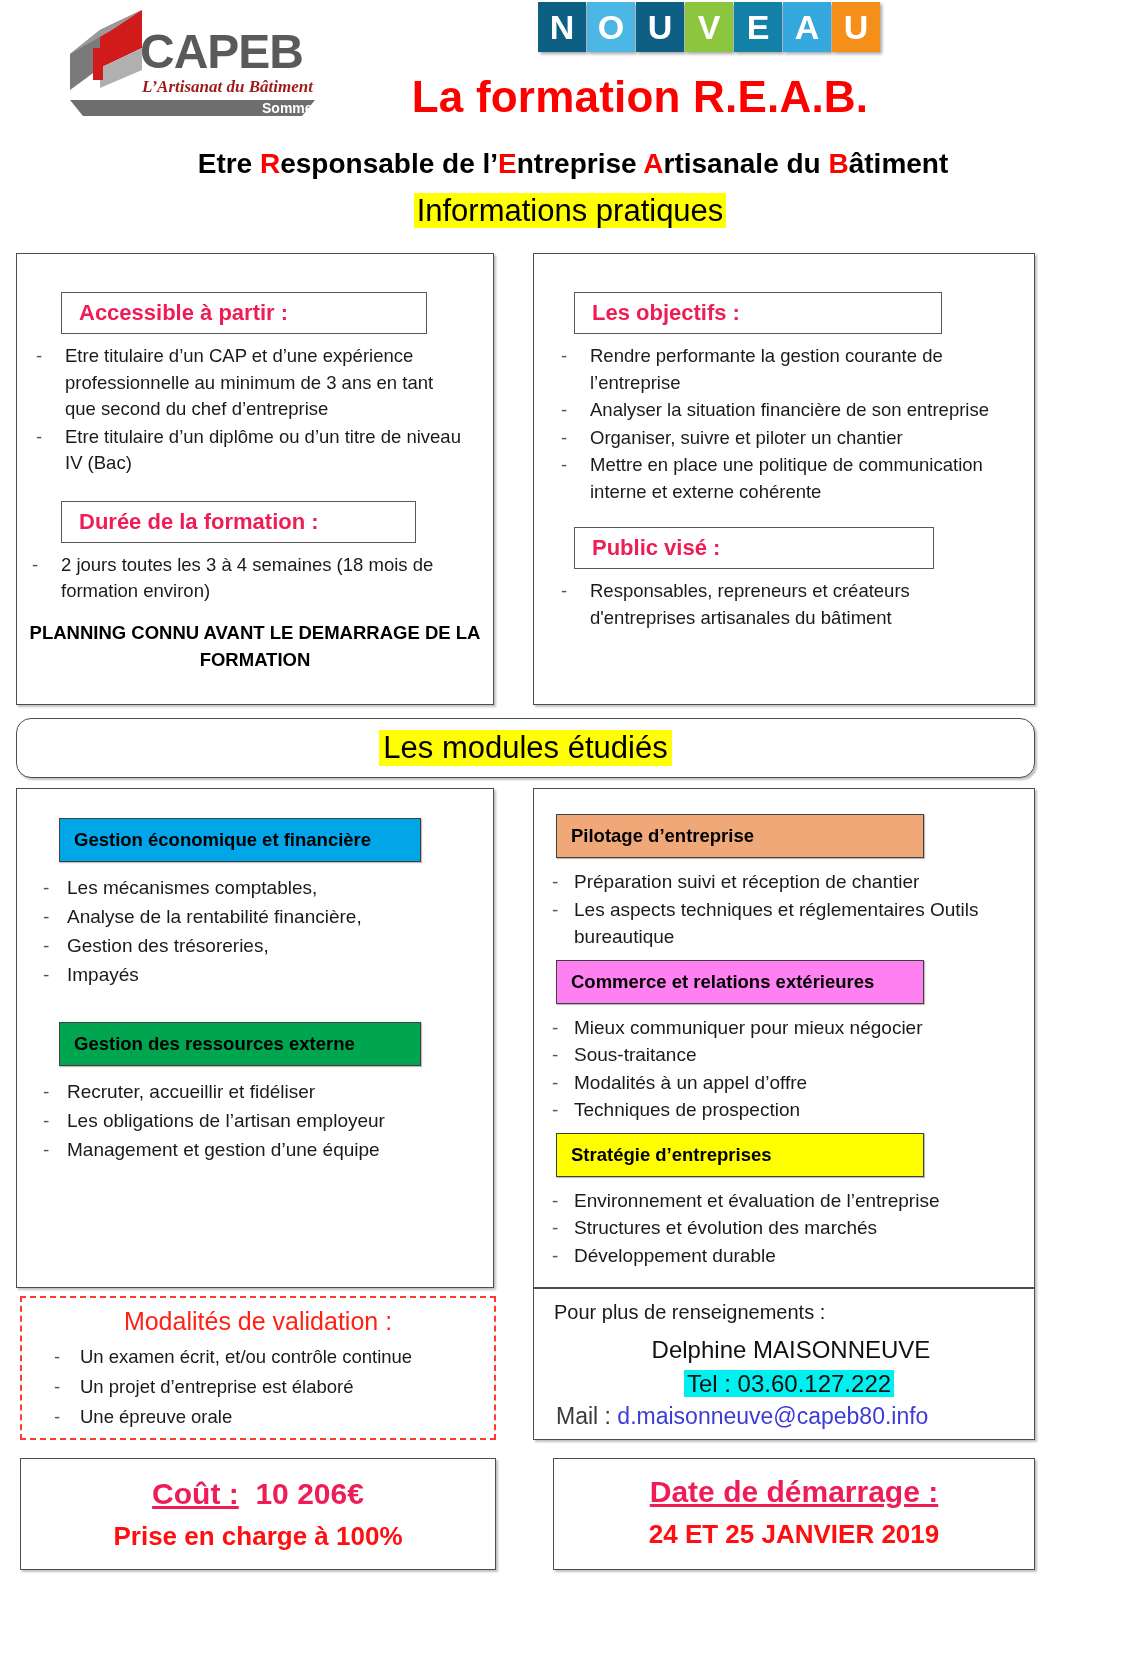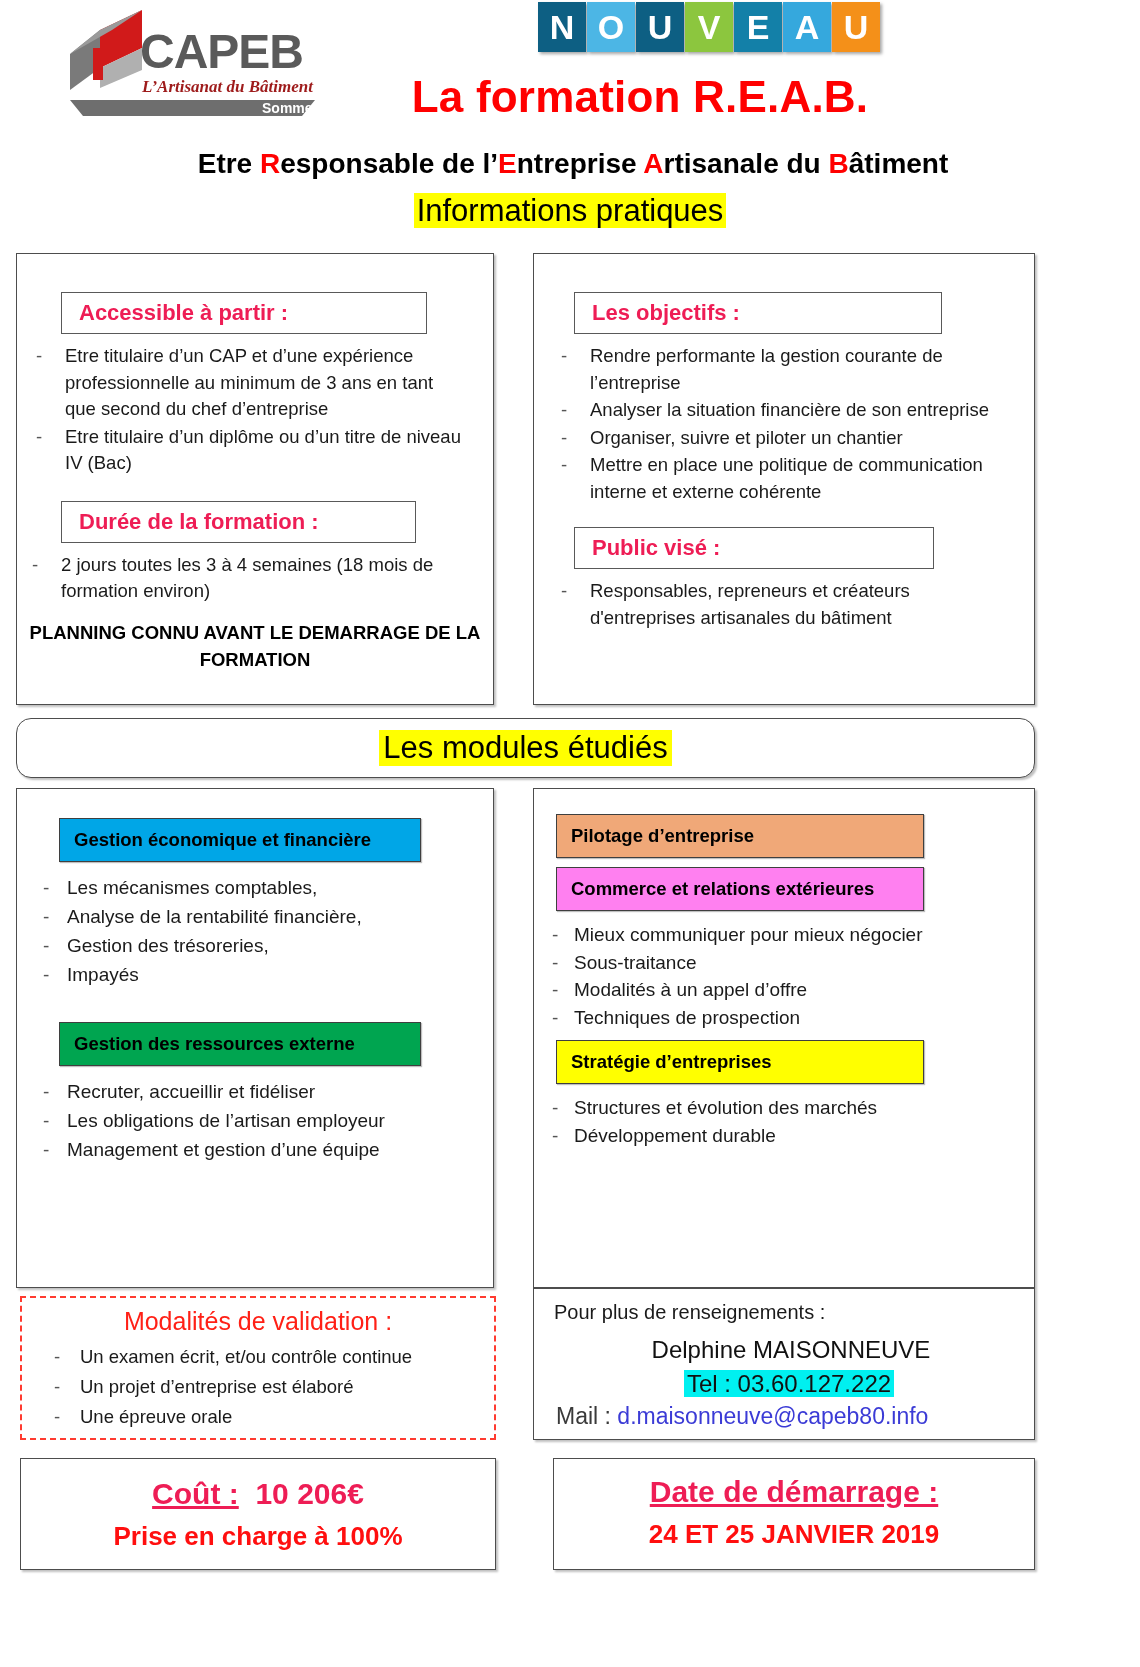--- a/index.html
+++ b/index.html
@@ -286,33 +286,38 @@
     <li>Recruter, accueillir et fidéliser</li>
     <li>Les obligations de l’artisan employeur</li>
     <li>Management et gestion d’une équipe</li>
   </ul>
 </div>
 
 <div class="panel" style="left:533px; top:788px; width:502px; height:500px;">
 
   <div class="chip" style="margin:25px 110px 0 22px; background:#f0a878;">Pilotage d’entreprise</div>
 
+  <ul class="bul3">
+    <li>Préparation suivi et réception de chantier</li>
+    <li>Les aspects techniques et réglementaires Outils bureautique</li>
+  </ul>
 
   <div class="chip" style="margin:9px 110px 0 22px; background:#ff80f0;">Commerce et relations extérieures</div>
 
   <ul class="bul3">
     <li>Mieux communiquer pour mieux négocier</li>
     <li>Sous-traitance</li>
     <li>Modalités à un appel d’offre</li>
     <li>Techniques de prospection</li>
   </ul>
 
   <div class="chip" style="margin:9px 110px 0 22px; background:#ffff00;">Stratégie d’entreprises</div>
 
   <ul class="bul3">
+    <li>Environnement et évaluation de l’entreprise</li>
     <li>Structures et évolution des marchés</li>
     <li>Développement durable</li>
   </ul>
 </div>
 
 <div class="panel-dashed" style="left: 20px; top: 1296px; width: 476px; height: 144px; border-color: rgb(255, 59, 48);">
   <div class="valid-title">Modalités de validation :</div>
   <ul class="valid">
     <li>Un examen écrit, et/ou contrôle continue</li>
     <li>Un projet d’entreprise est élaboré</li>

